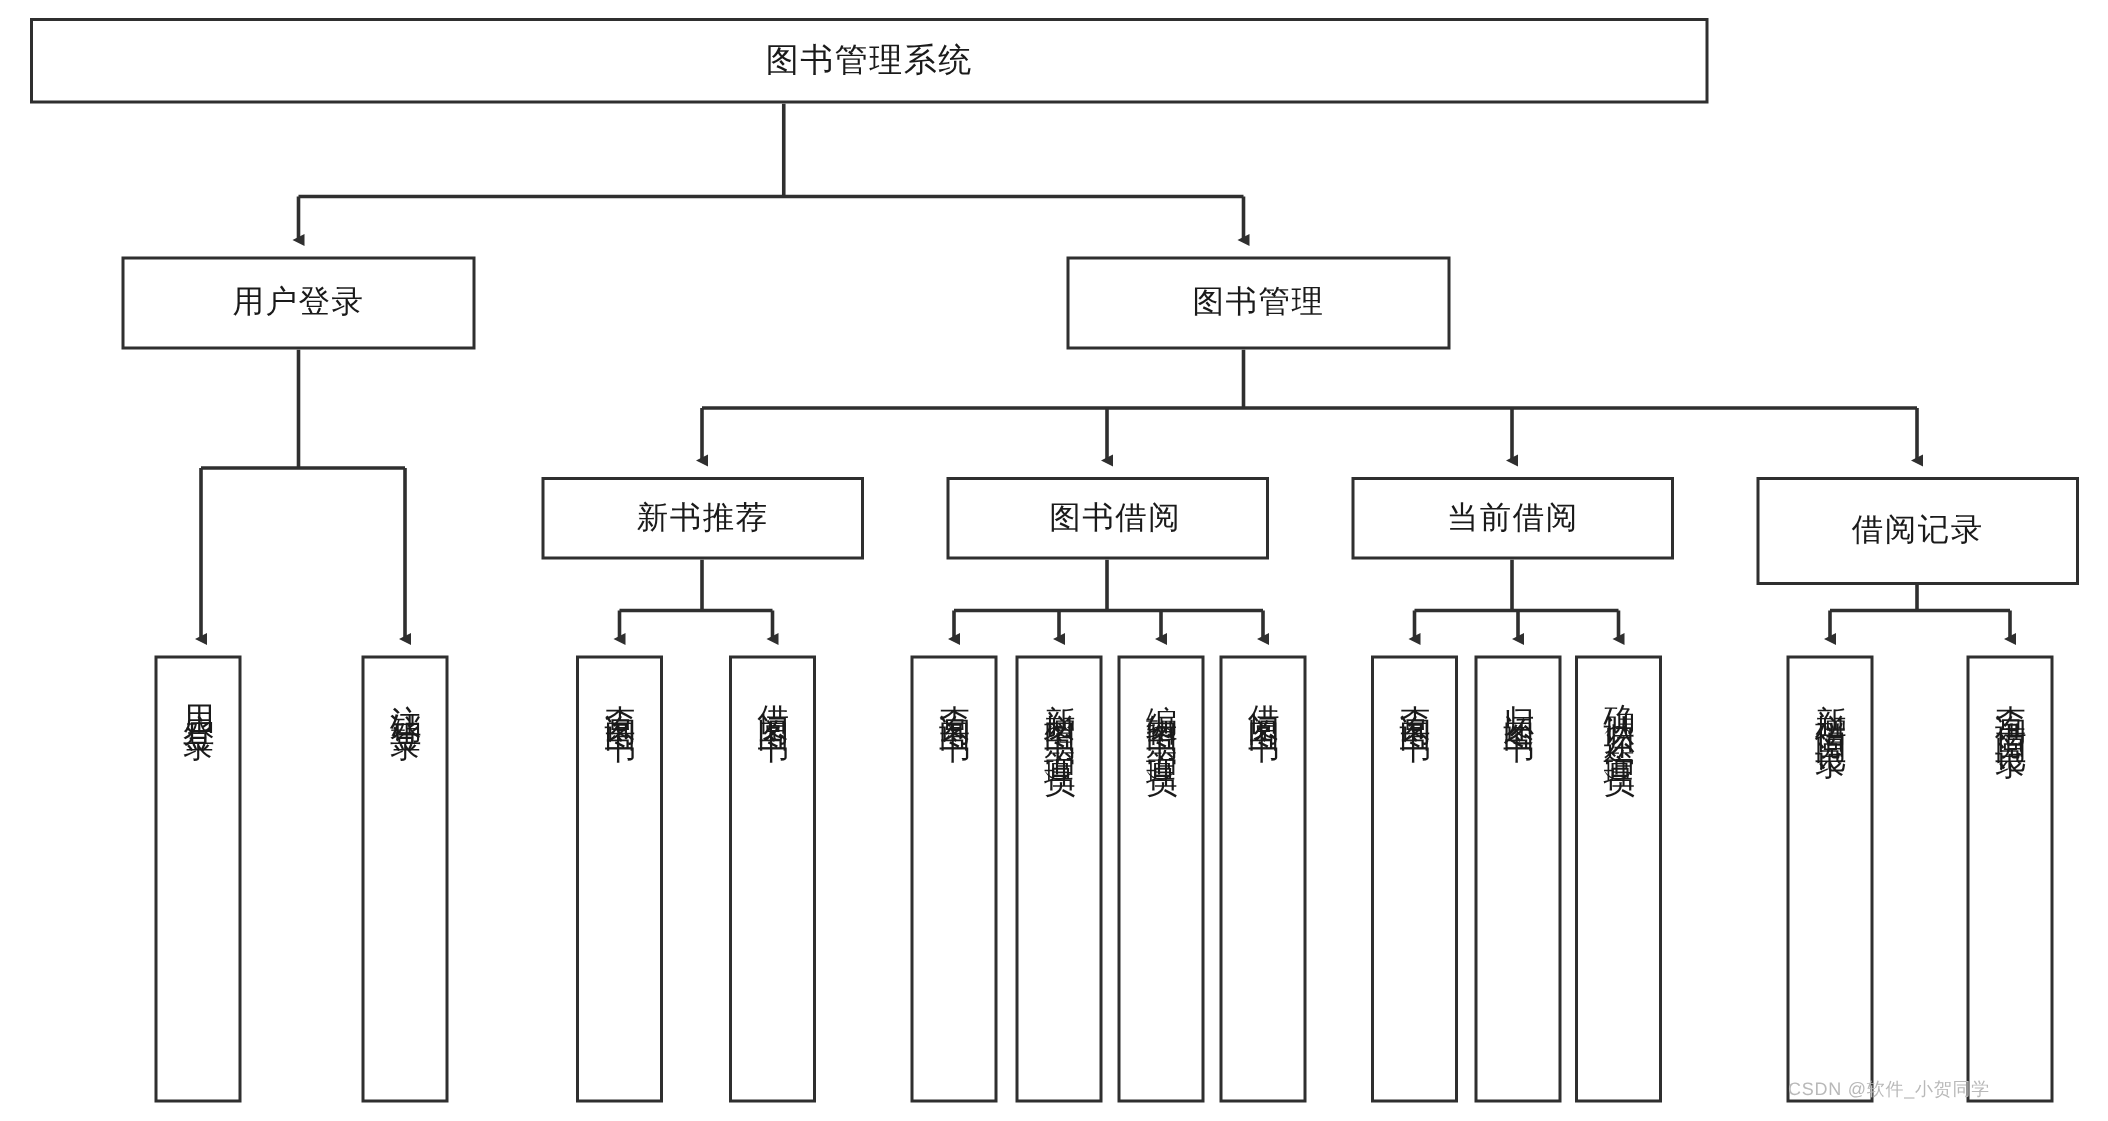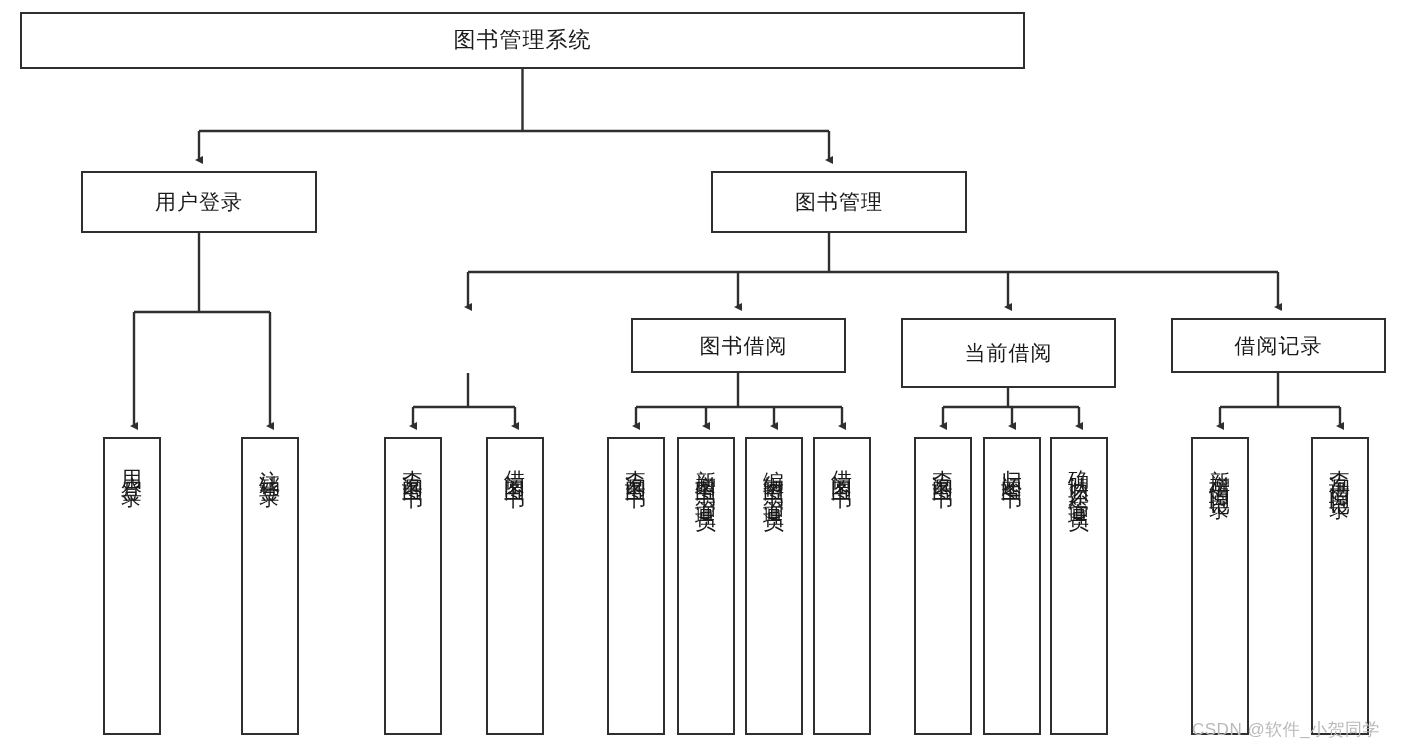--- a/index.html
+++ b/index.html
@@ -52,21 +52,21 @@
     writing-mode: vertical-rl;
     text-orientation: upright;
     font-size: 21px;
     letter-spacing: 6px;
     line-height: 1.0;
     white-space: nowrap;
   }
   .node.root .label { font-size: 22px; }
   .watermark {
     position: absolute;
-    font-size: 17px;
+    font-size: 12px;
     color: #b9b9b9;
     white-space: nowrap;
     letter-spacing: 0.5px;
   }
 </style>
 </head>
 <body>
 
 <div id="canvas">
 
@@ -116,38 +116,41 @@
       <path d="M1012,407 L1012,426" marker-end="url(#arrow)"></path>
       <path d="M1079,407 L1079,426" marker-end="url(#arrow)"></path>
 
       <path d="M1278,373 L1278,407"></path>
       <path d="M1220,407 L1340,407"></path>
       <path d="M1220,407 L1220,426" marker-end="url(#arrow)"></path>
       <path d="M1340,407 L1340,426" marker-end="url(#arrow)"></path>
     </g>
   </svg>
 
-  <div class="node horizontal root" id="node-root" style="left: 20px; top: 12px; width: 1005px; height: 57px;">
+  <div class="node horizontal root" id="node-root" style="left: 20px; top: 12px; width: 1119px; height: 57px;">
     <span class="label">图书管理系统</span>
   </div>
 
   <div class="node horizontal" id="node-l2-0" style="left: 81px; top: 171px; width: 236px; height: 62px;">
     <span class="label">用户登录</span>
   </div>
   <div class="node horizontal" id="node-l2-1" style="left: 711px; top: 171px; width: 256px; height: 62px;">
     <span class="label">图书管理</span>
   </div>
 
+  <div class="node horizontal" id="node-l3-0" style="left: 361px; top: 318px; width: 215px; height: 55px;">
+    <span class="label">新书推荐</span>
+  </div>
   <div class="node horizontal" id="node-l3-1" style="left: 631px; top: 318px; width: 215px; height: 55px; padding-left: 10px;">
     <span class="label">图书借阅</span>
   </div>
-  <div class="node horizontal" id="node-l3-2" style="left: 901px; top: 318px; width: 215px; height: 70px;">
+  <div class="node horizontal" id="node-l3-2" style="left: 901px; top: 318px; width: 215px; height: 55px;">
     <span class="label">当前借阅</span>
   </div>
-  <div class="node horizontal" id="node-l3-3" style="left: 1171px; top: 318px; width: 215px; height: 55px; text-align: center;">
+  <div class="node horizontal" id="node-l3-3" style="left: 1171px; top: 318px; width: 215px; height: 72px; text-align: center;">
     <span class="label">借阅记录</span>
   </div>
 
   <div class="node vertical" id="node-leaf-0" style="left: 103px; top: 437px; width: 58px; height: 298px;">
     <span class="label">用户登录</span>
   </div>
   <div class="node vertical" id="node-leaf-1" style="left: 241px; top: 437px; width: 58px; height: 298px;">
     <span class="label">注销登录</span>
   </div>
   <div class="node vertical" id="node-leaf-2" style="left: 384px; top: 437px; width: 58px; height: 298px;">

